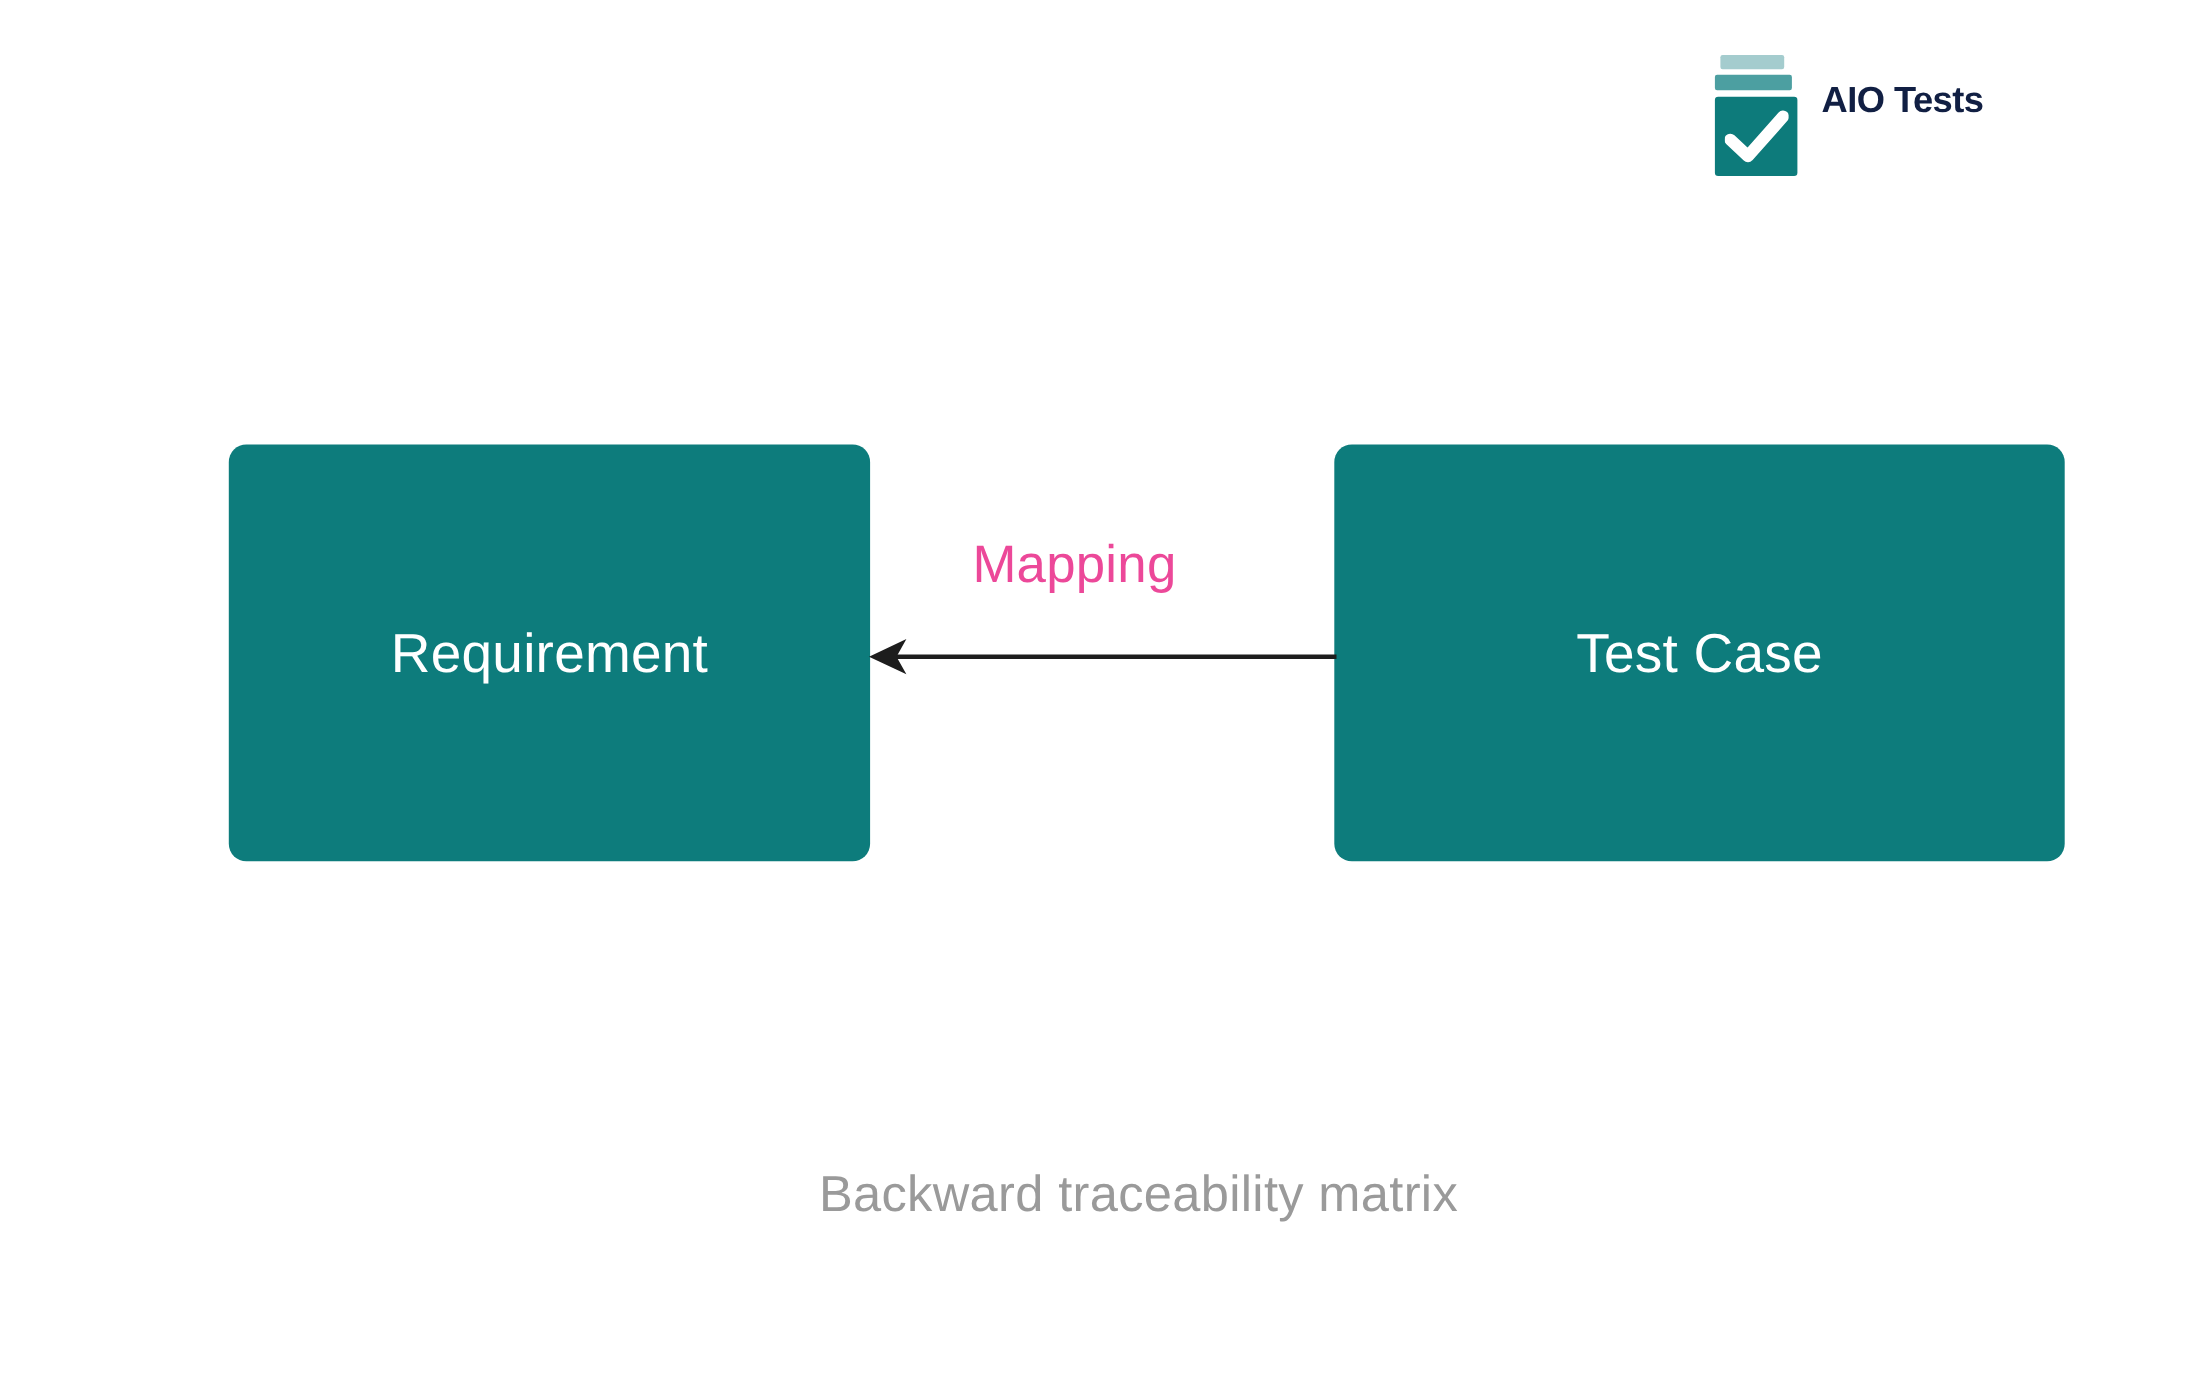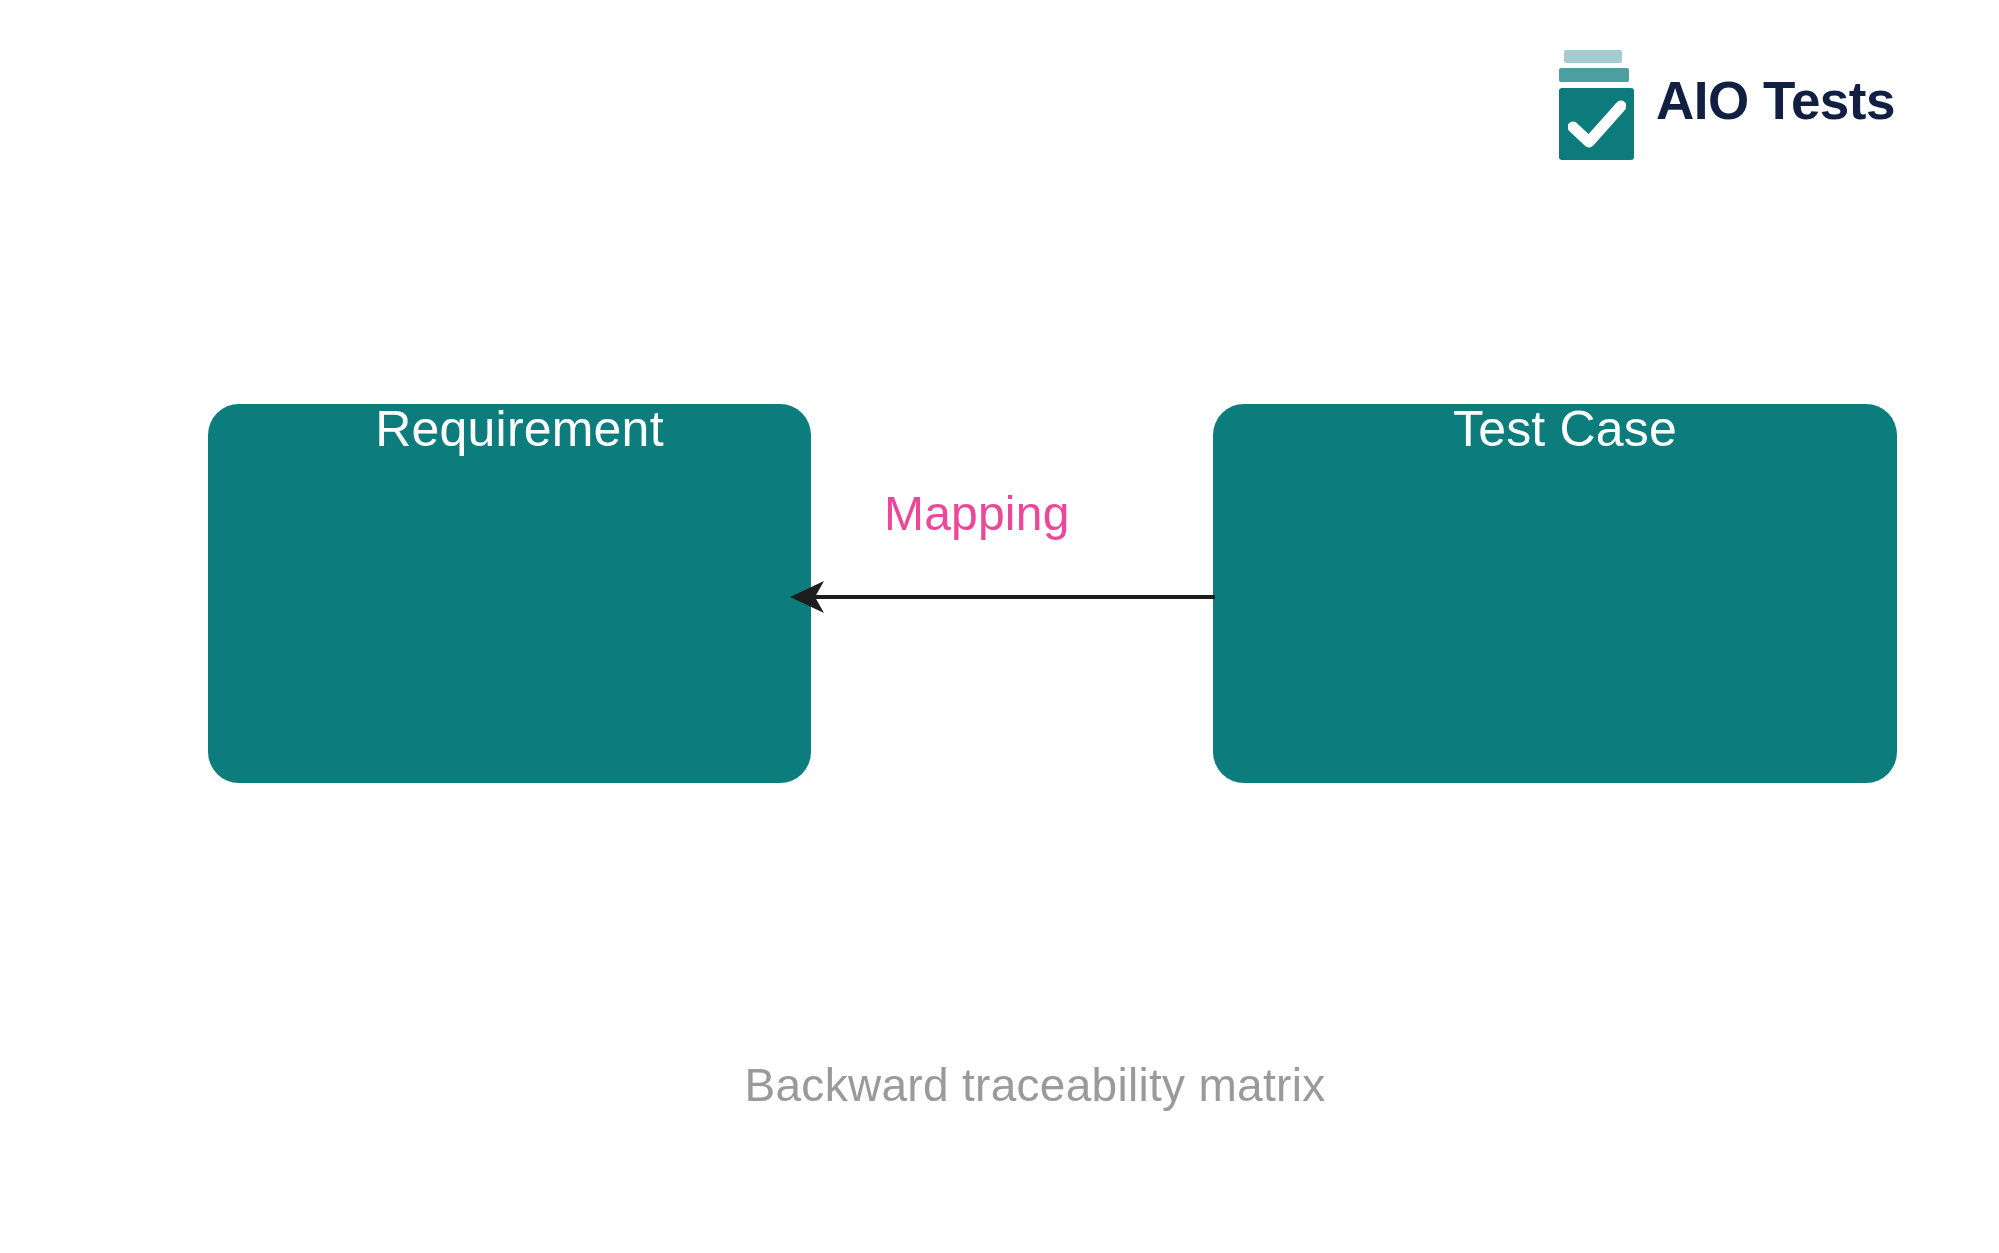--- a/index.html
+++ b/index.html
@@ -64,37 +64,36 @@
     position: absolute;
     left: 9px;
     top: 12px;
     width: 58px;
     height: 50px;
   }
   #brand-name {
     position: absolute;
     left: 100px;
     top: 24px;
-    font-size: 53px;
+    font-size: 33px;
     font-weight: 700;
     letter-spacing: -0.5px;
     color: #111f43;
     white-space: nowrap;
     line-height: 1;
   }
 
   
   .node {
     position: absolute;
     display: flex;
-    align-items: flex-start;
+    align-items: center;
     justify-content: center;
-    border-radius: 31px;
+    border-radius: 16px;
     background: #0d7c7c;
-    padding-left: 20px;
   }
   .node-label {
     color: #ffffff;
     font-size: 50px;
     font-weight: 400;
     letter-spacing: 0.2px;
     white-space: nowrap;
     line-height: 1;
   }
   #node-requirement {

